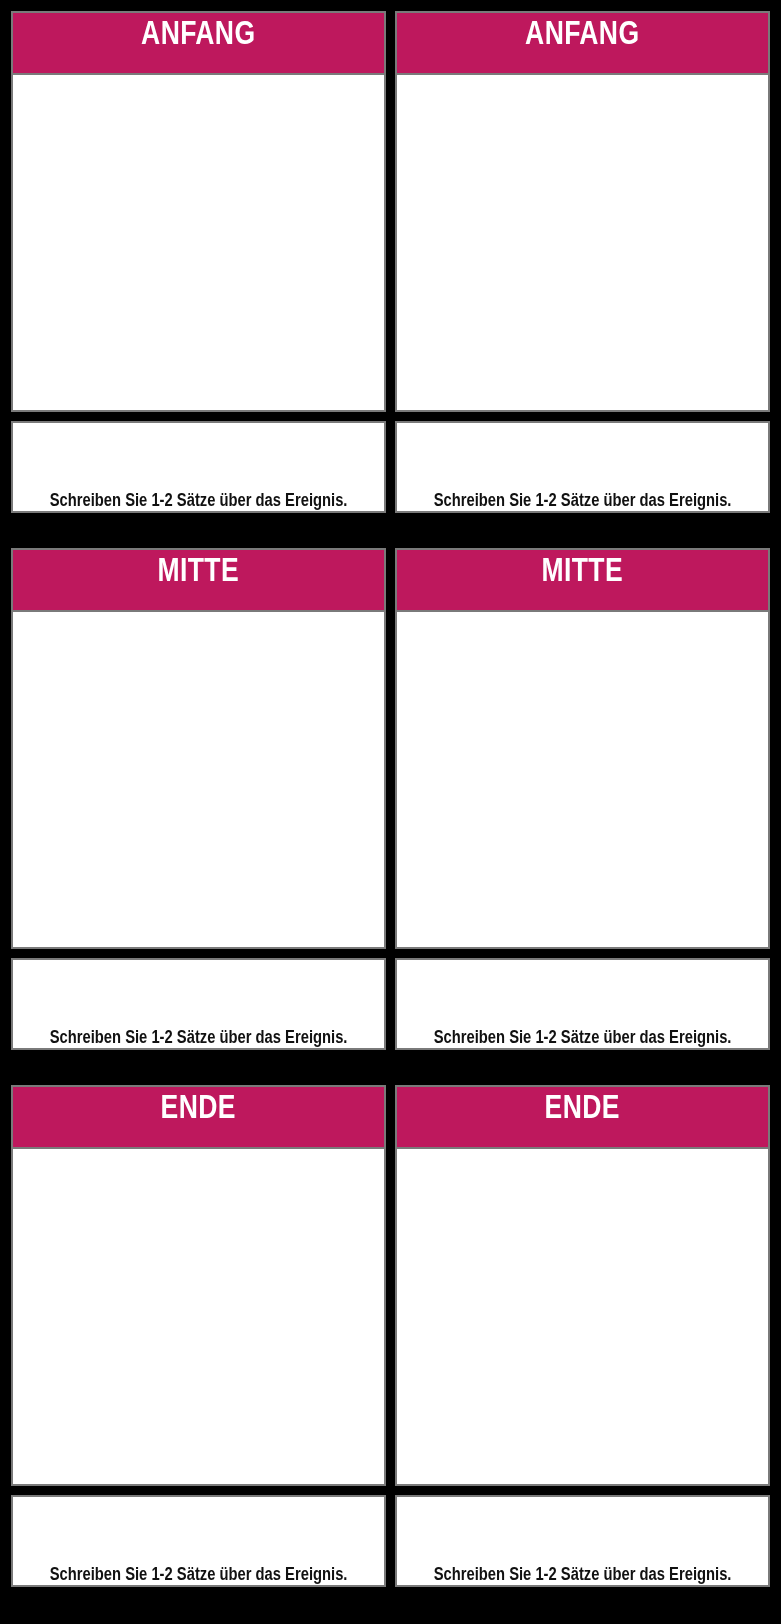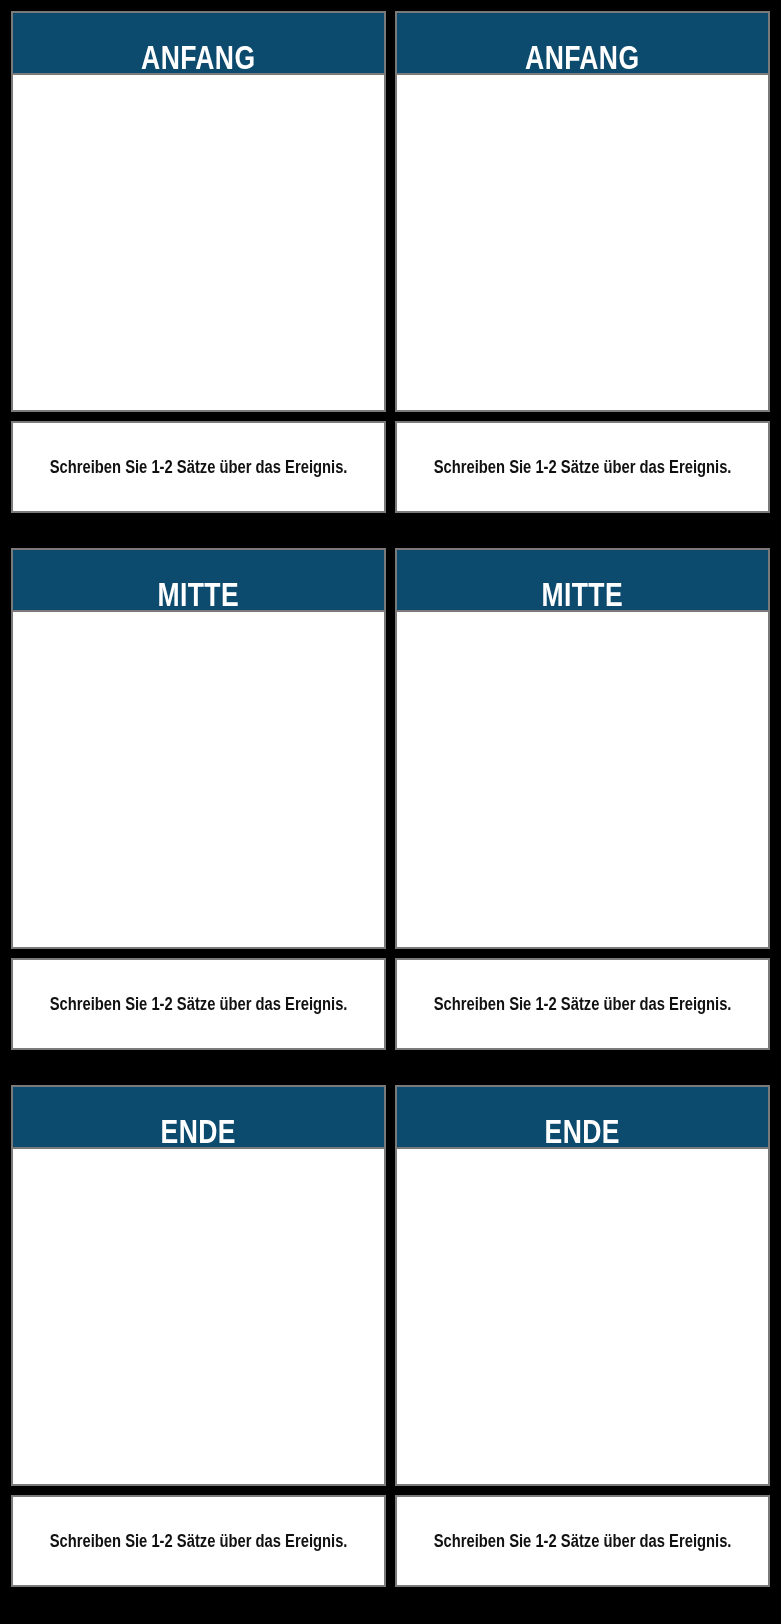--- a/index.html
+++ b/index.html
@@ -1,21 +1,21 @@
 <!DOCTYPE html>
 <html><head>
 <meta charset="utf-8">
 <style>
   html, body { margin:0; padding:0; }
   body { width:781px; height:1624px; background:#000; position:relative; overflow:hidden; font-family:"Liberation Sans", sans-serif; }
   .cell { position:absolute; box-sizing:border-box; border:2px solid #7a7a7a; }
-  .hdr { background:#0c4a6e; height:68px; display:flex; align-items:flex-end; justify-content:center; }
+  .hdr { background:#be185d; height:68px; display:flex; align-items:flex-start; justify-content:center; }
   .hdr span { color:#fff; font-weight:bold; font-size:34px; display:inline-block; transform:scaleX(0.78); letter-spacing:0.5px; }
   .img { background:#fff; height:339px; }
-  .txt { background:#fff; height:92px; display:flex; align-items:center; justify-content:center; }
+  .txt { background:#fff; height:92px; display:flex; align-items:flex-end; justify-content:center; }
   .txt span { color:#111; font-weight:bold; font-size:18px; display:inline-block; transform:scaleX(0.82); white-space:nowrap; }
   .c0 { left:11px; width:375px; }
   .c1 { left:395px; width:375px; }
 </style>
 </head>
 <body>
 
 <div class="cell hdr c0" style="top:11px">
     <span>ANFANG</span>
   </div>

